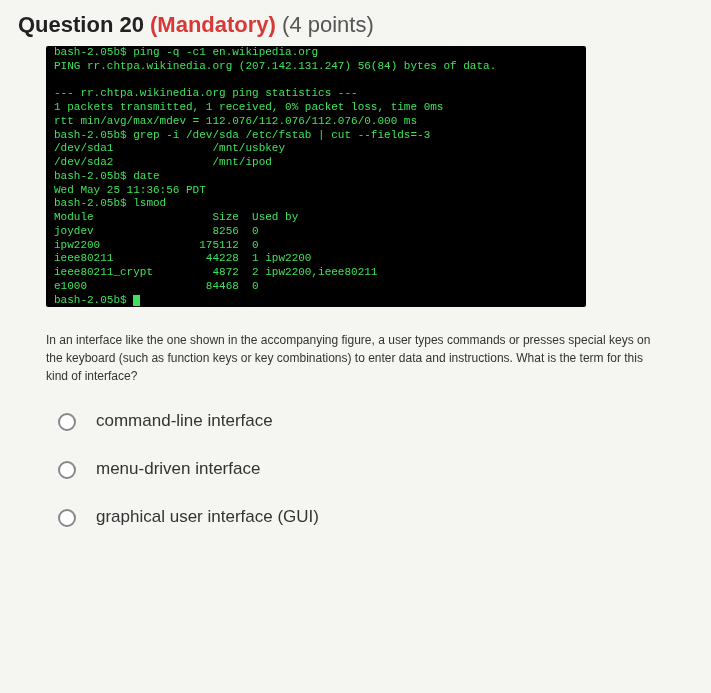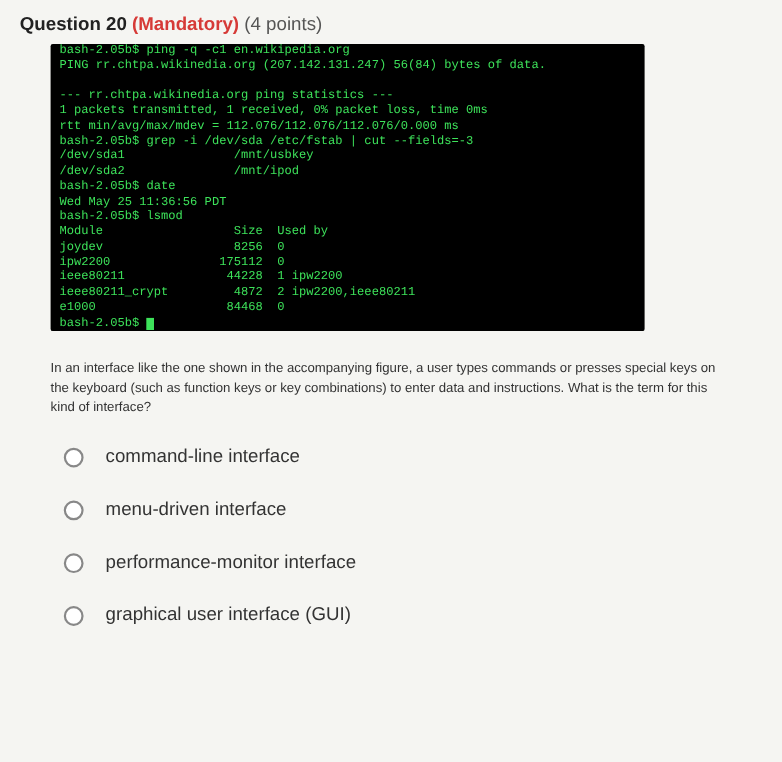--- a/index.html
+++ b/index.html
@@ -5,21 +5,21 @@
     * { box-sizing: border-box; margin: 0; padding: 0; }
     body {
       width: 711px;
       height: 693px;
       font-family: Arial, Helvetica, sans-serif;
       background: #f5f5f2;
       color: #333;
       padding: 12px 18px;
     }
     .q-header {
-      font-size: 17px;
+      font-size: 22px;
       margin-bottom: 8px;
       color: #222;
     }
     .q-header .q-num { font-weight: bold; }
     .mandatory { color: #d63a37; font-weight: bold; }
     .points { color: #555; }
     .terminal {
       background: #000;
       color: #3de25a;
       font-family: "Courier New", monospace;
@@ -104,19 +104,15 @@
   <div class="option">
     <span class="radio"></span>
     <span class="option-label">command-line interface</span>
   </div>
   <div class="option">
     <span class="radio"></span>
     <span class="option-label">menu-driven interface</span>
   </div>
   <div class="option">
     <span class="radio"></span>
-    <span class="option-label">performance-monitor interface</span>
-  </div>
-  <div class="option">
-    <span class="radio"></span>
     <span class="option-label">graphical user interface (GUI)</span>
   </div>
 </div>
 
 </body></html>

